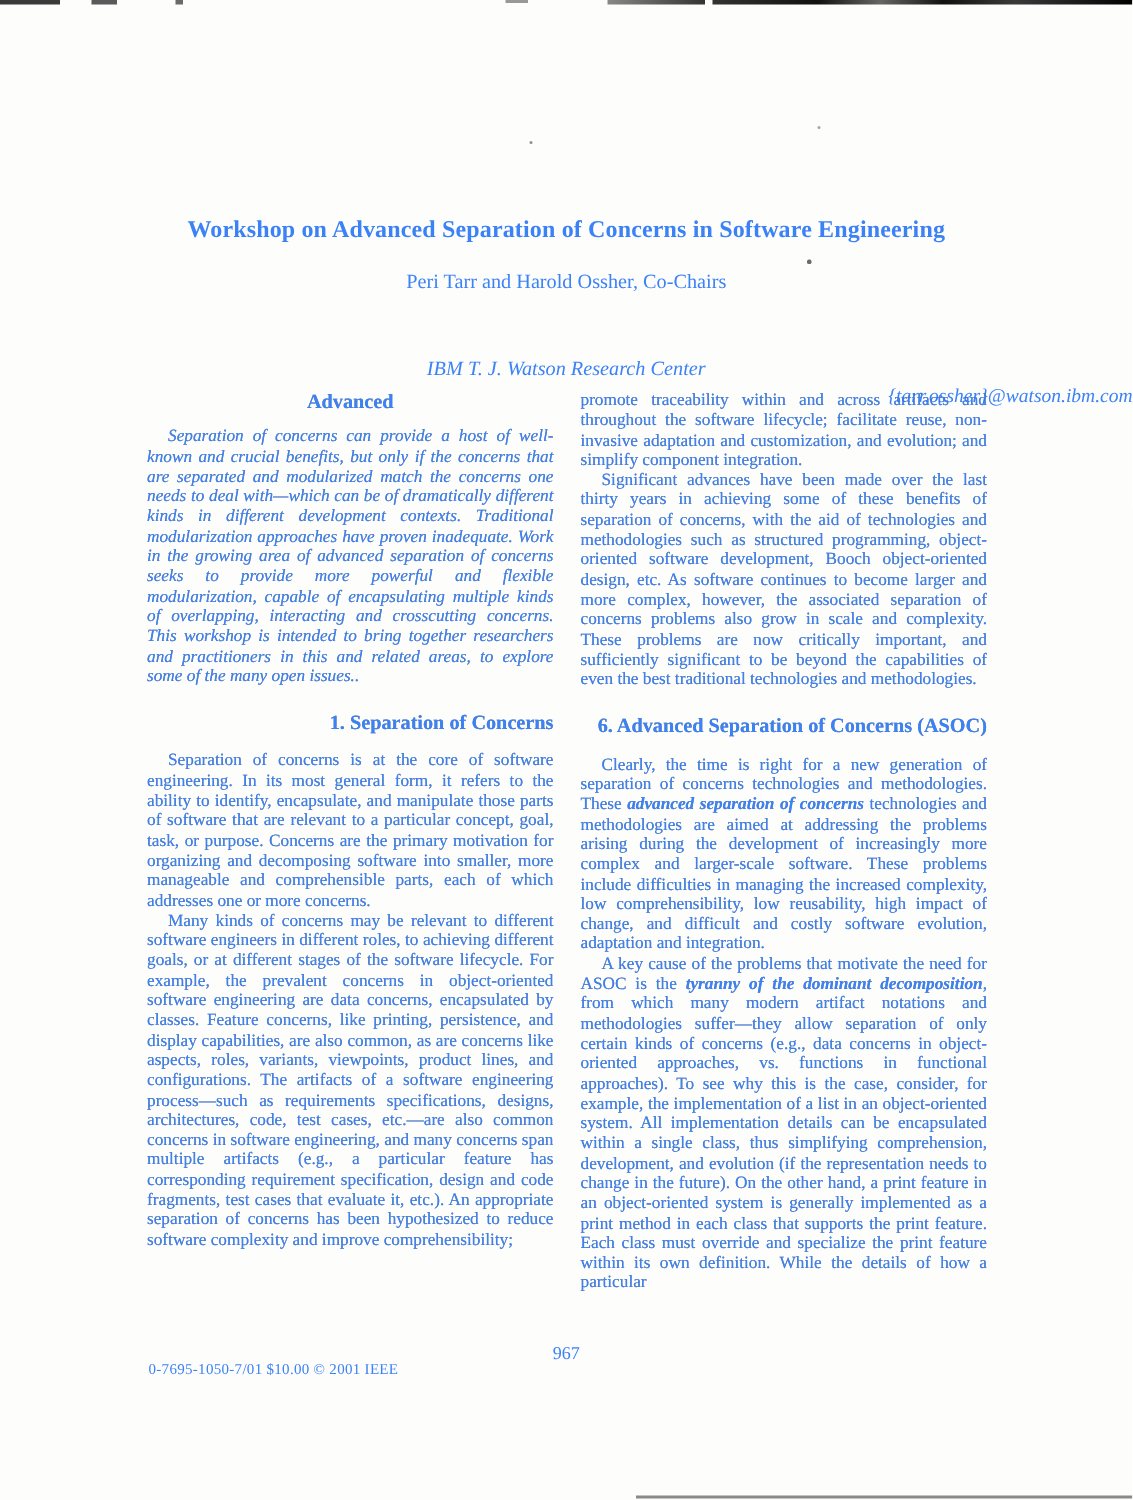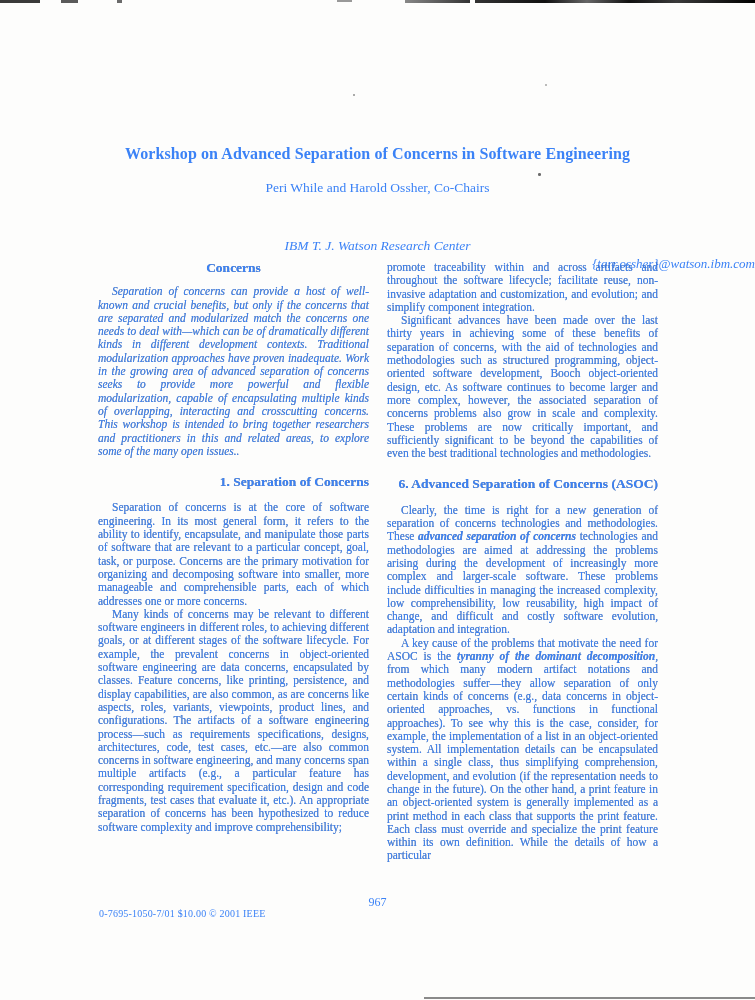--- a/index.html
+++ b/index.html
@@ -84,27 +84,27 @@
   <div class="artifact" style="left:337px; top:0; width:15px; height:2px; background:#999;"></div>
   <div class="artifact" style="left:405px; top:0; width:65px; height:3px; background:linear-gradient(90deg,#888,#333);"></div>
   <div class="artifact" style="left:475px; top:0; width:280px; height:3px; background:linear-gradient(90deg,#333 0%,#111 25%,#666 40%,#111 55%,#3a3a3a 72%,#000 100%);"></div>
   <div class="artifact" style="left:424px; top:997px; width:331px; height:1.5px; background:#8a8a8a;"></div>
   <div class="speck" style="left:353px; top:94px; width:2px; height:2px; background:#8f8f8f;"></div>
   <div class="speck" style="left:545px; top:84px; width:2px; height:2px; background:#a5a5a5;"></div>
   <div class="speck" style="left:538px; top:173px; width:2.5px; height:2.5px; background:#6b6b6b;"></div>
 
   <div class="header">
     <h1 class="title">Workshop on Advanced Separation of Concerns in Software Engineering</h1>
-    <div class="authors">Peri While and Harold Ossher, Co-Chairs</div>
+    <div class="authors">Peri Tarr and Harold Ossher, Co-Chairs</div>
     <div class="affil">IBM T. J. Watson Research Center</div>
     <div class="email">{tarr,ossher}@watson.ibm.com</div>
   </div>
 
   <div class="col col-left">
-    <div class="abstract-heading">Concerns</div>
+    <div class="abstract-heading">Advanced</div>
     <p class="abstract-body">Separation of concerns can provide a host of well-known and crucial benefits, but only if the concerns that are separated and modularized match the concerns one needs to deal with—which can be of dramatically different kinds in different development contexts. Traditional modularization approaches have proven inadequate. Work in the growing area of advanced separation of concerns seeks to provide more powerful and flexible modularization, capable of encapsulating multiple kinds of overlapping, interacting and crosscutting concerns. This workshop is intended to bring together researchers and practitioners in this and related areas, to explore some of the many open issues..</p>
     <div class="sec-heading">1. Separation of Concerns</div>
     <p>Separation of concerns is at the core of software engineering.  In its most general form, it refers to the ability to identify, encapsulate, and manipulate those parts of software that are relevant to a particular concept, goal, task, or purpose. Concerns are the primary motivation for organizing and decomposing software into smaller, more manageable and comprehensible parts, each of which addresses one or more concerns.</p>
     <p>Many kinds of concerns may be relevant to different software engineers in different roles, to achieving different goals, or at different stages of the software lifecycle. For example, the prevalent concerns in object-oriented software engineering are data concerns, encapsulated by classes.  Feature concerns, like printing, persistence, and display capabilities, are also common, as are concerns like aspects, roles, variants, viewpoints, product lines, and configurations.  The artifacts of a software engineering process—such as requirements specifications, designs, architectures, code, test cases, etc.—are also common concerns in software engineering, and many concerns span multiple artifacts (e.g., a particular feature has corresponding requirement specification, design and code fragments, test cases that evaluate it, etc.). An appropriate separation of concerns has been hypothesized to reduce software complexity and improve comprehensibility;</p>
   </div>
 
   <div class="col col-right">
     <p class="noindent">promote traceability within and across artifacts and throughout the software lifecycle; facilitate reuse, non-invasive adaptation and customization, and evolution; and simplify component integration.</p>
     <p>Significant advances have been made over the last thirty years in achieving some of these benefits of separation of concerns, with the aid of technologies and methodologies such as structured programming, object-oriented software development, Booch object-oriented design, etc. As software continues to become larger and more complex, however, the associated separation of concerns problems also grow in scale and complexity.  These problems are now critically important, and sufficiently significant to be beyond the capabilities of even the best traditional technologies and methodologies.</p>
     <div class="sec-heading">6. Advanced Separation of Concerns (ASOC)</div>

